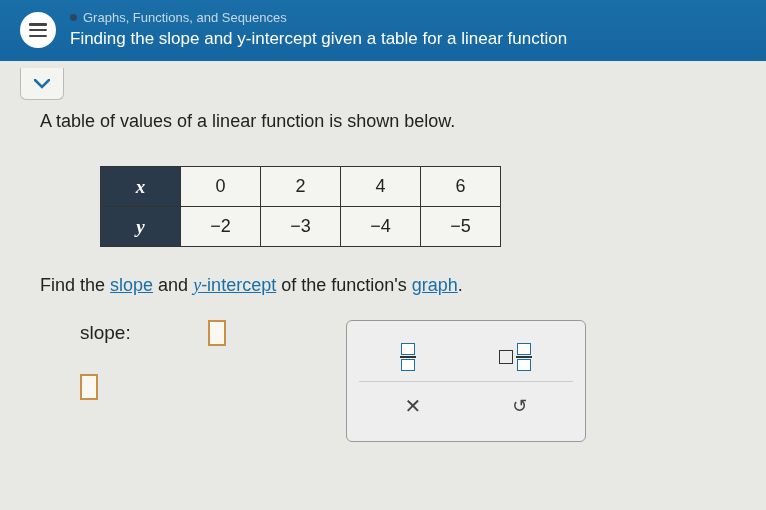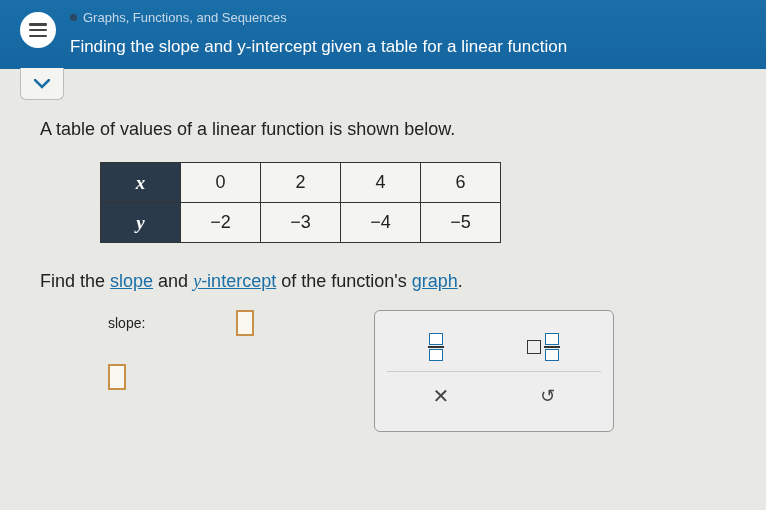--- a/index.html
+++ b/index.html
@@ -25,21 +25,21 @@
       height: 36px;
       background: white;
       border-radius: 50%;
       display: flex;
       align-items: center;
       justify-content: center;
       cursor: pointer;
     }
     .menu-lines { width: 18px; height: 14px; display: flex; flex-direction: column; justify-content: space-between; }
     .menu-lines div { height: 2.5px; background: #444; border-radius: 1px; }
-    .breadcrumb { font-size: 13px; color: #c8d8e8; display: flex; align-items: center; gap: 6px; margin-bottom: 12px; }
+    .breadcrumb { font-size: 13px; color: #c8d8e8; display: flex; align-items: center; gap: 6px; margin-bottom: 4px; }
     .breadcrumb .dot { width: 7px; height: 7px; background: #2a485f; border-radius: 50%; display: inline-block; }
     .title { font-size: 17px; font-weight: normal; color: white; }
     .collapse-tab {
       position: absolute;
       top: 68px;
       left: 20px;
       width: 44px;
       height: 32px;
       background: #f4f4f0;
       border: 1px solid #bbb;
@@ -48,21 +48,21 @@
       display: flex;
       align-items: center;
       justify-content: center;
       color: #1a6fa8;
       cursor: pointer;
     }
     .content {
       padding: 50px 40px 20px 40px;
       color: #222;
     }
-    .intro { font-size: 18px; margin-bottom: 22px; }
+    .intro { font-size: 18px; margin-bottom: 34px; }
     .data-table {
       border-collapse: collapse;
       margin-left: 60px;
       margin-bottom: 28px;
     }
     .data-table td, .data-table th {
       border: 1px solid #333;
       width: 80px;
       height: 40px;
       text-align: center;
@@ -70,26 +70,26 @@
       background: #f4f4f0;
     }
     .data-table .hdr {
       background: #2a3a4a;
       color: white;
       font-style: italic;
       font-family: 'Times New Roman', serif;
       font-weight: bold;
       font-size: 19px;
     }
-    .instruction { font-size: 18px; margin-bottom: 18px; }
+    .instruction { font-size: 18px; margin-bottom: 24px; }
     .term { color: #1a6fa8; text-decoration: underline; cursor: pointer; }
     .yterm { font-style: italic; font-family: 'Times New Roman', serif; }
     .answer-area { display: flex; gap: 120px; align-items: flex-start; padding-left: 40px; }
     .answer-fields { display: flex; flex-direction: column; gap: 28px; }
-    .field-row { display: flex; align-items: center; gap: 18px; font-size: 14px; margin-left: 28px; }
+    .field-row { display: flex; align-items: center; gap: 18px; font-size: 19px; }
     .field-row .lbl { width: 110px; text-align: left; }
     .answer-box {
       width: 18px; height: 26px;
       border: 2px solid #c89048;
       background: #faf8f0;
       cursor: text;
     }
     .tool-panel {
       border: 1px solid #999;
       border-radius: 6px;

